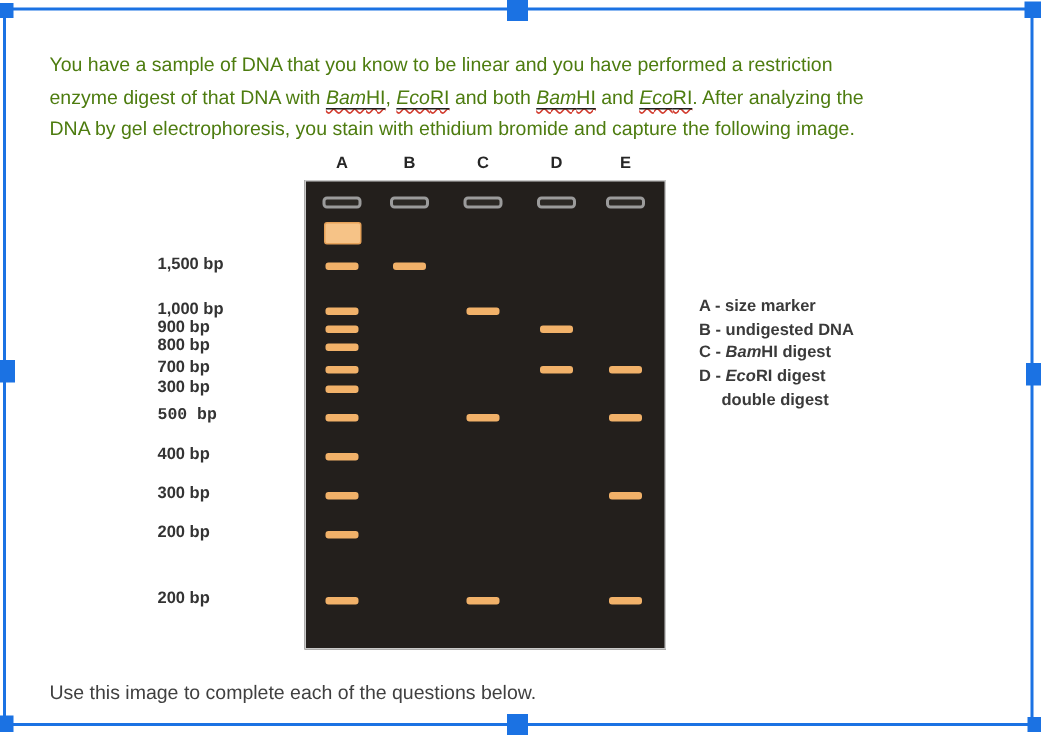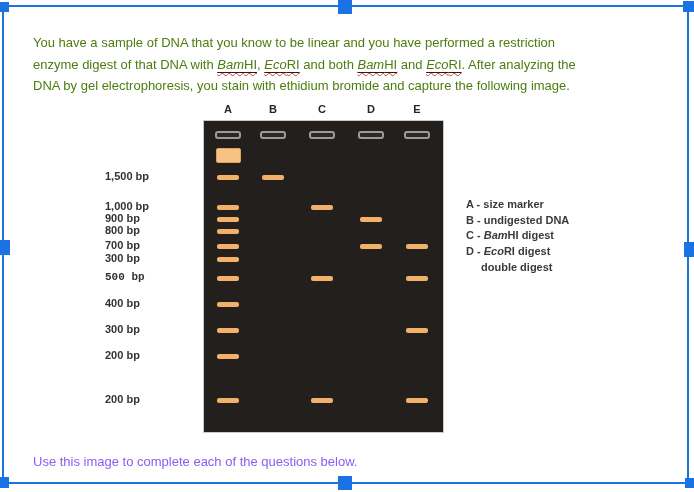--- a/index.html
+++ b/index.html
@@ -50,21 +50,21 @@
     font-size:11px;font-weight:bold;color:#333333;
   }
   
   .legend{
     position:absolute;left:466px;top:197px;
     font-size:11px;font-weight:bold;color:#3a3a3a;line-height:15.7px;
   }
   .legend .indent{padding-left:15px;}
   
   .footer{
-    position:absolute;left:33px;top:454px;font-size:13px;color:#8b5cf6;
+    position:absolute;left:33px;top:454px;font-size:13px;color:#404040;
   }
   
   .sel-line{position:absolute;}
   .sel-handle{position:absolute;}
 </style>
 </head>
 <body>
 
 <div class="canvas">
 

